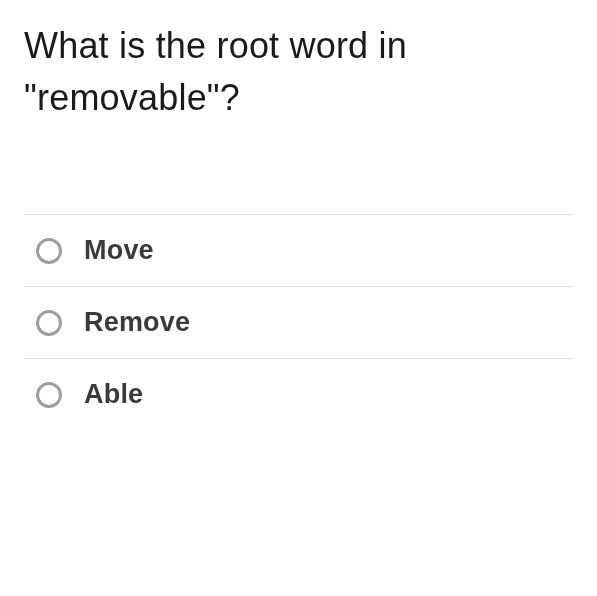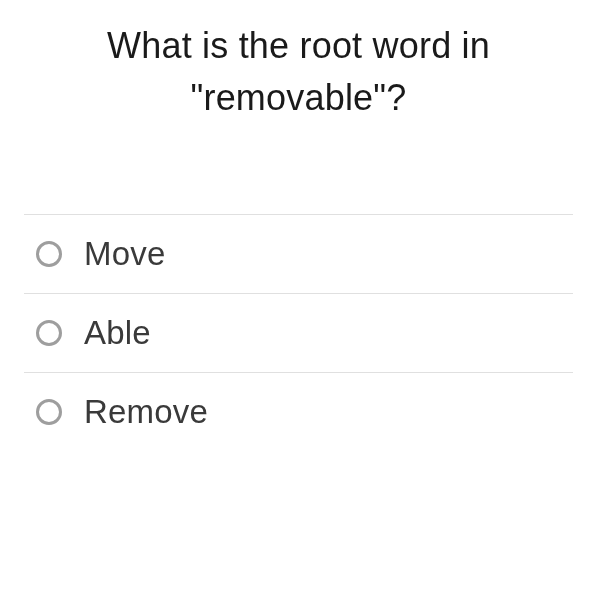--- a/index.html
+++ b/index.html
@@ -14,21 +14,20 @@
       height: 596px;
       padding: 20px 24px;
     }
     .question {
       font-size: 36px;
       font-weight: 400;
       color: #1a1a1a;
       line-height: 1.45;
       margin-bottom: 90px;
       letter-spacing: 0.2px;
-      text-align: center;
     }
     .options {
       border-top: 1px solid #e0e0e0;
     }
     .option {
       display: flex;
       align-items: center;
       padding: 20px 12px;
       border-bottom: 1px solid #e0e0e0;
       cursor: pointer;
@@ -38,37 +37,37 @@
     }
     .radio {
       width: 26px;
       height: 26px;
       border: 3px solid #9e9e9e;
       border-radius: 50%;
       margin-right: 22px;
       flex-shrink: 0;
     }
     .option-label {
-      font-size: 33px;
-      font-weight: 400;
+      font-size: 27px;
+      font-weight: 700;
       color: #3a3a3a;
       letter-spacing: 0.2px;
     }
   </style>
 </head>
 <body>
 
 <div class="question">What is the root word in "removable"?</div>
 
 <div class="options">
   <div class="option">
     <div class="radio"></div>
     <div class="option-label">Move</div>
   </div>
   <div class="option">
     <div class="radio"></div>
-    <div class="option-label">Able</div>
+    <div class="option-label">Remove</div>
   </div>
   <div class="option">
     <div class="radio"></div>
-    <div class="option-label">Remove</div>
+    <div class="option-label">Able</div>
   </div>
 </div>
 
 </body></html>

